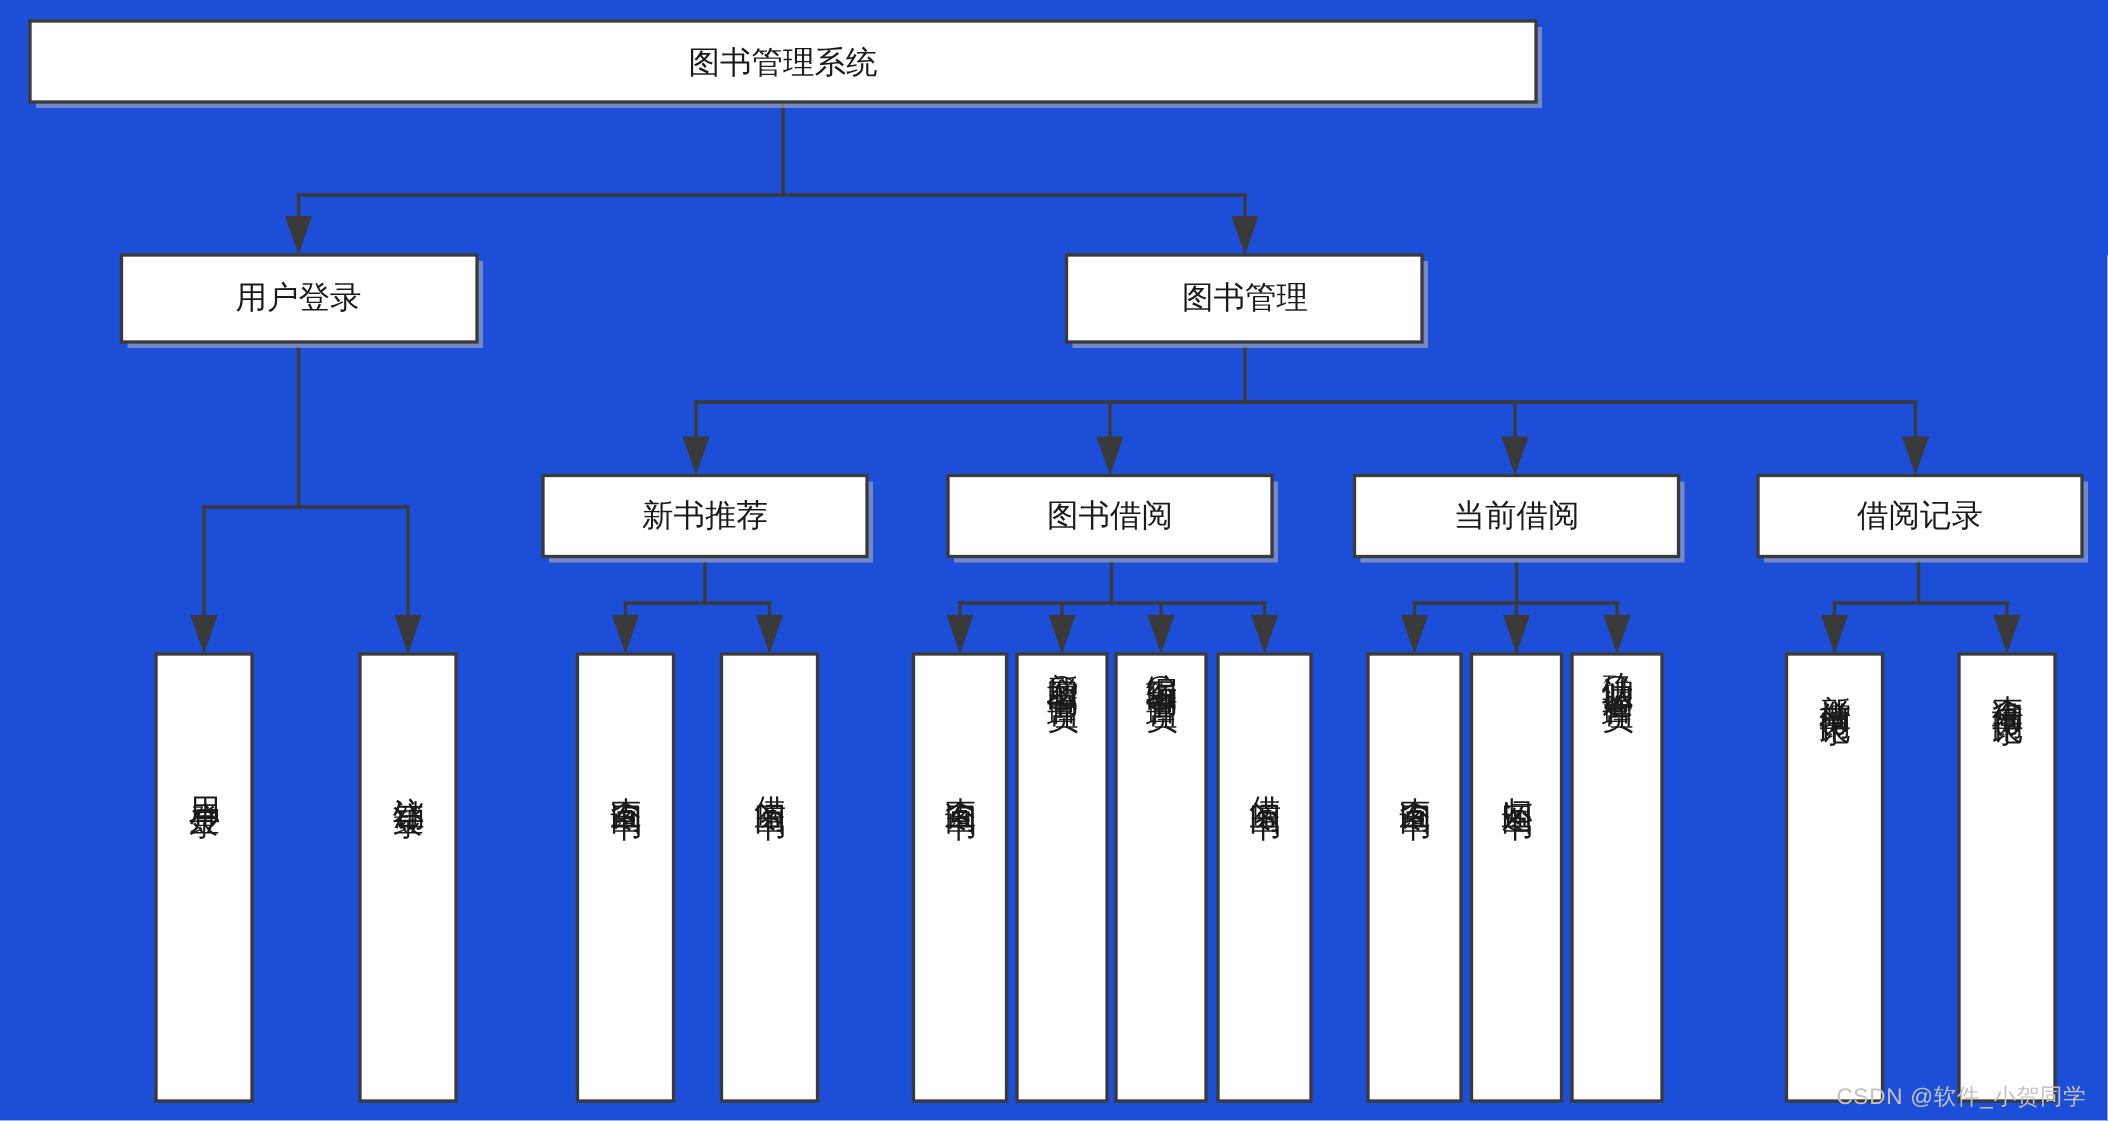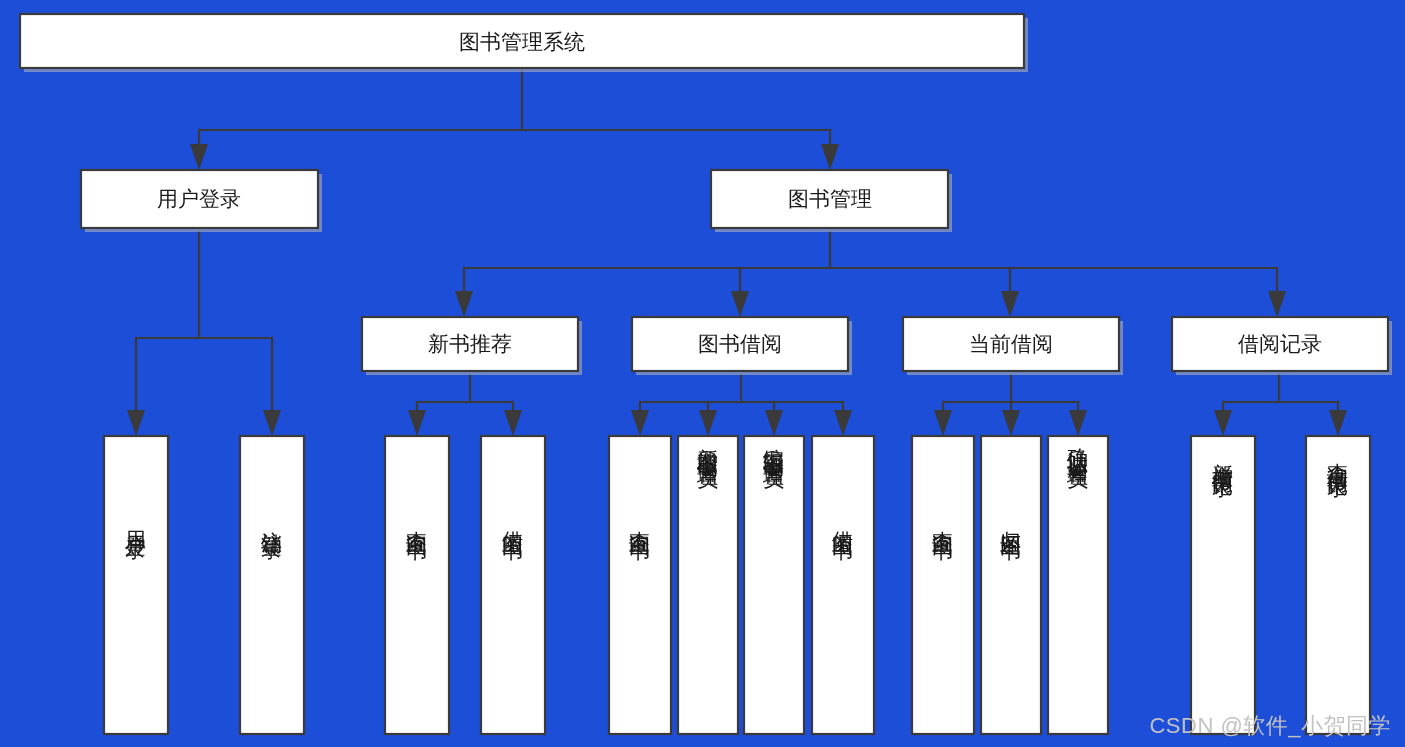--- a/index.html
+++ b/index.html
@@ -60,21 +60,21 @@
   .box-shadow-rect {
     fill: #b9b9b9;
     stroke: none;
     opacity: 0.55;
   }
   .watermark {
     position: absolute;
     right: 14px;
     bottom: 6px;
     font-family: "Liberation Sans", "DejaVu Sans", sans-serif;
-    font-size: 22px;
+    font-size: 15px;
     color: #c2c2c2;
     letter-spacing: 0.5px;
     user-select: none;
     white-space: nowrap;
   }
 </style>
 </head>
 <body>
 
 <div id="diagram-root">

